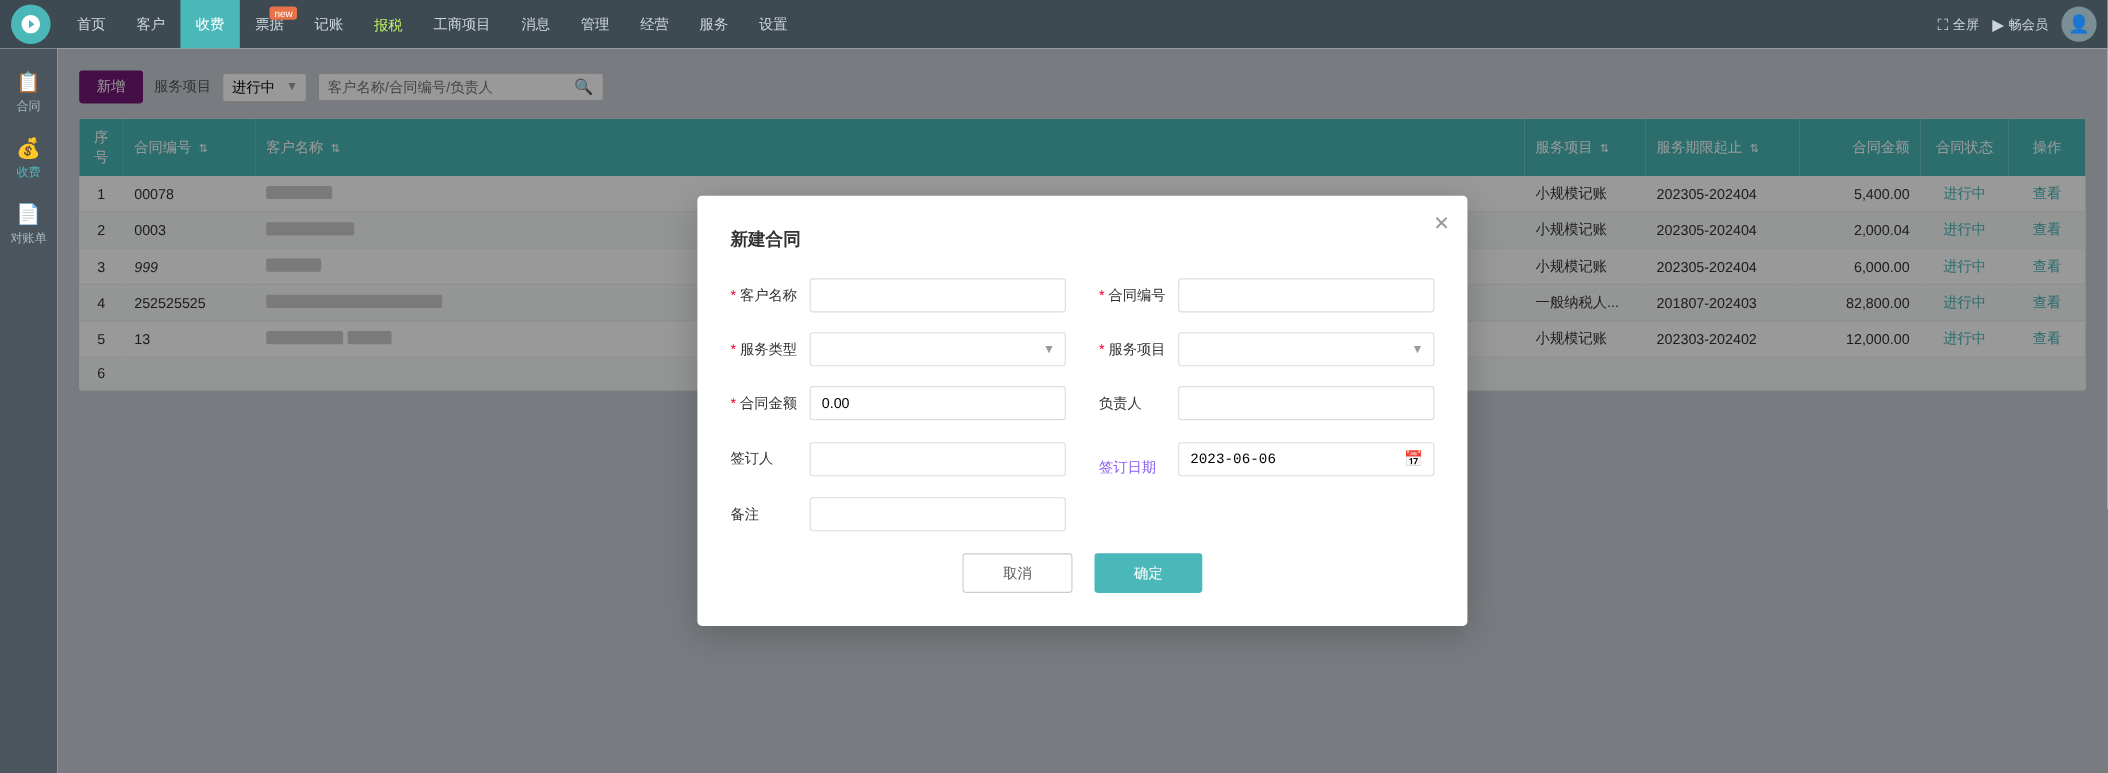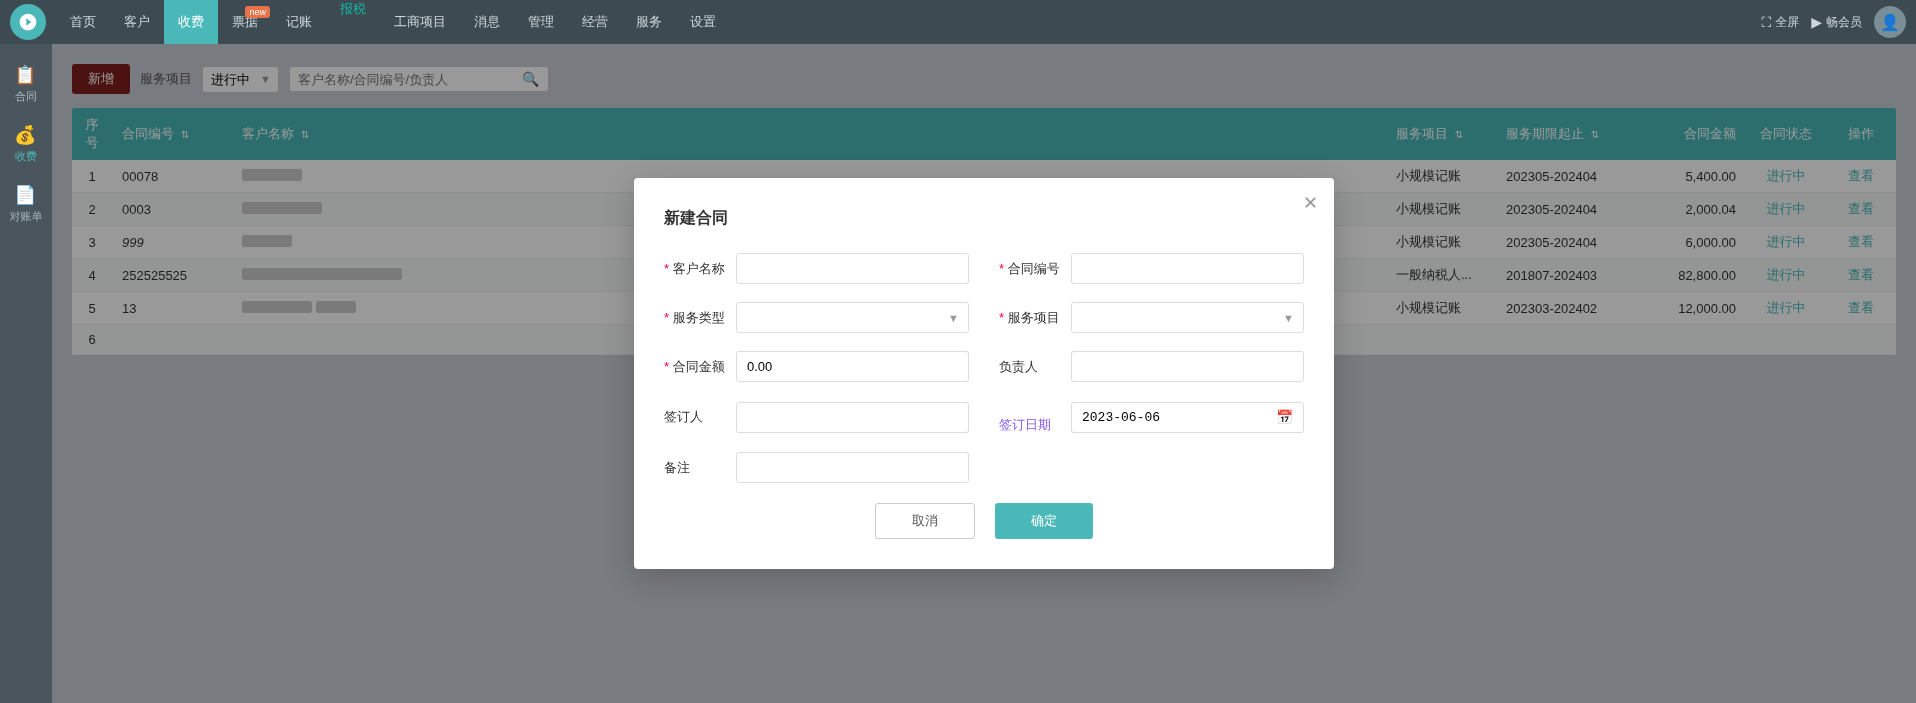--- a/index.html
+++ b/index.html
@@ -24,21 +24,21 @@
     <div style="background:#4ab8b8;color:white;padding:0 14px;height:44px;display:flex;align-items:center;cursor:pointer;font-size:13px;">
       <span>收费</span>
     </div>
     <div style="color:#cdd6db;padding:0 14px;height:44px;display:flex;align-items:center;cursor:pointer;font-size:13px;position:relative;">
       <span>票据</span>
       <span style="background:#e8734a;color:white;font-size:9px;padding:1px 4px;border-radius:3px;position:absolute;top:6px;right:2px;">new</span>
     </div>
     <div style="color:#cdd6db;padding:0 14px;height:44px;display:flex;align-items:center;cursor:pointer;font-size:13px;">
       <span>记账</span>
     </div>
-    <div style="color:#14b8a6;padding:0 14px;height:44px;display:flex;align-items:flex-start;cursor:pointer;font-size:13px;">
+    <div style="color:#bef264;padding:12px 14px;height:44px;display:flex;align-items:flex-end;cursor:pointer;font-size:13px;">
       <span>报税</span>
     </div>
     <div style="color:#cdd6db;padding:0 14px;height:44px;display:flex;align-items:center;cursor:pointer;font-size:13px;">
       <span>工商项目</span>
     </div>
     <div style="color:#cdd6db;padding:0 14px;height:44px;display:flex;align-items:center;cursor:pointer;font-size:13px;">
       <span>消息</span>
     </div>
     <div style="color:#cdd6db;padding:0 14px;height:44px;display:flex;align-items:center;cursor:pointer;font-size:13px;">
       <span>管理</span>
@@ -81,21 +81,21 @@
     </div>
     <div style="width:52px;display:flex;flex-direction:column;align-items:center;justify-content:center;padding:10px 0;cursor:pointer;color:#a8b8be;font-size:11px;gap:3px;">
       <span style="font-size:18px;">📄</span>
       <span>对账单</span>
     </div>
   </div>
 
   <div style="flex:1;background:#c8cdd4;padding:20px;overflow:auto;position:relative;">
 
     <div style="display:flex;align-items:center;gap:10px;margin-bottom:14px;">
-      <button style="background:#7f1d1d;color:white;border:none;padding:6px 16px;border-radius:3px;cursor:pointer;font-size:13px;">新增</button>
+      <button style="background:#701a75;color:white;border:none;padding:6px 16px;border-radius:3px;cursor:pointer;font-size:13px;">新增</button>
       <span style="color:#555;font-size:13px;">服务项目</span>
       <div style="position:relative;display:inline-block;">
         <select style="border:1px solid #ccc;background:white;padding:5px 28px 5px 8px;border-radius:3px;font-size:13px;appearance:none;cursor:pointer;outline:none;">
           <option>进行中</option>
         </select>
         <span style="position:absolute;right:8px;top:50%;transform:translateY(-50%);font-size:11px;color:#999;pointer-events:none;">▼</span>
       </div>
       <div style="display:flex;align-items:center;border:1px solid #ccc;background:white;border-radius:3px;padding:4px 8px;gap:6px;flex:1;max-width:260px;">
         <input type="text" style="border: none; outline: none; font-size: 13px; color: rgb(170, 170, 170); flex: 1 1 0%; background: transparent;" placeholder="客户名称/合同编号/负责人">
         <span style="color:#aaa;cursor:pointer;font-size:14px;">🔍</span>

